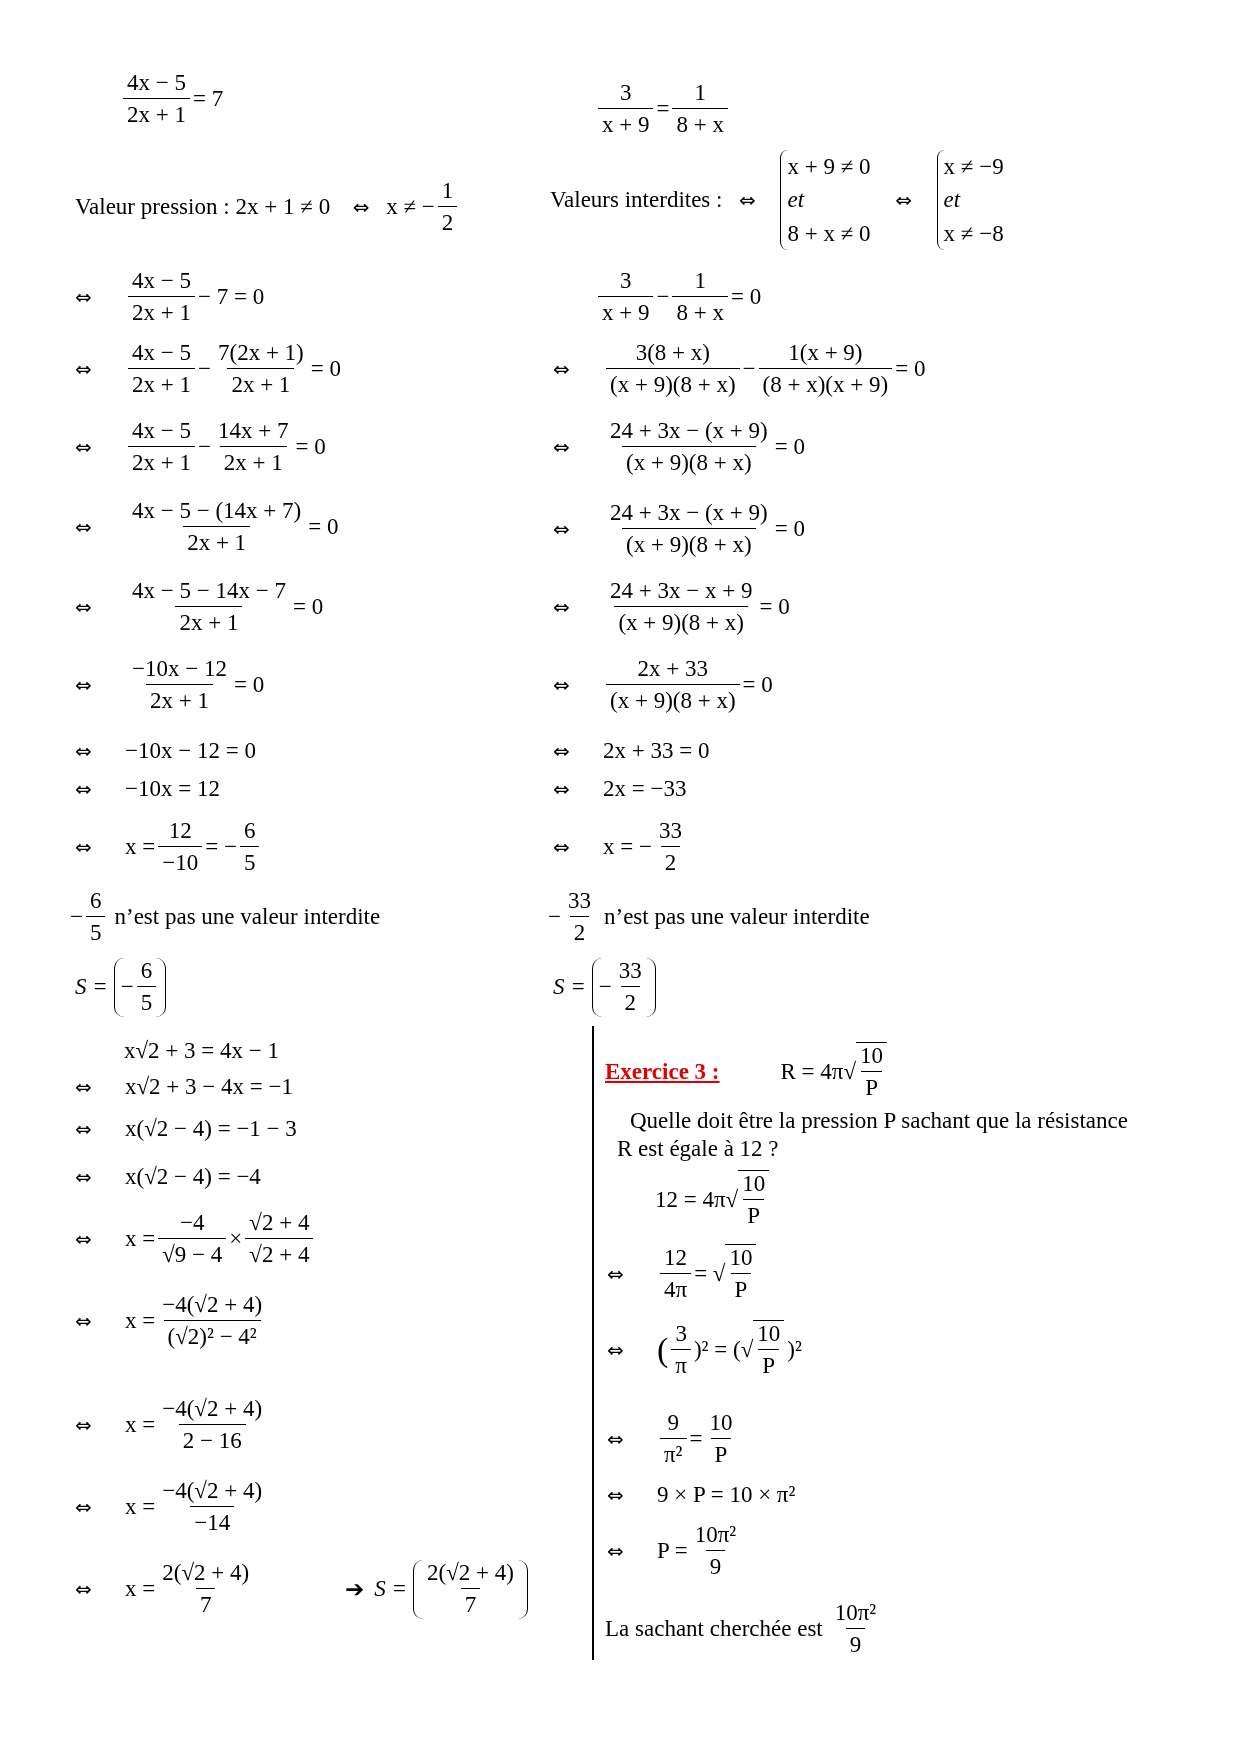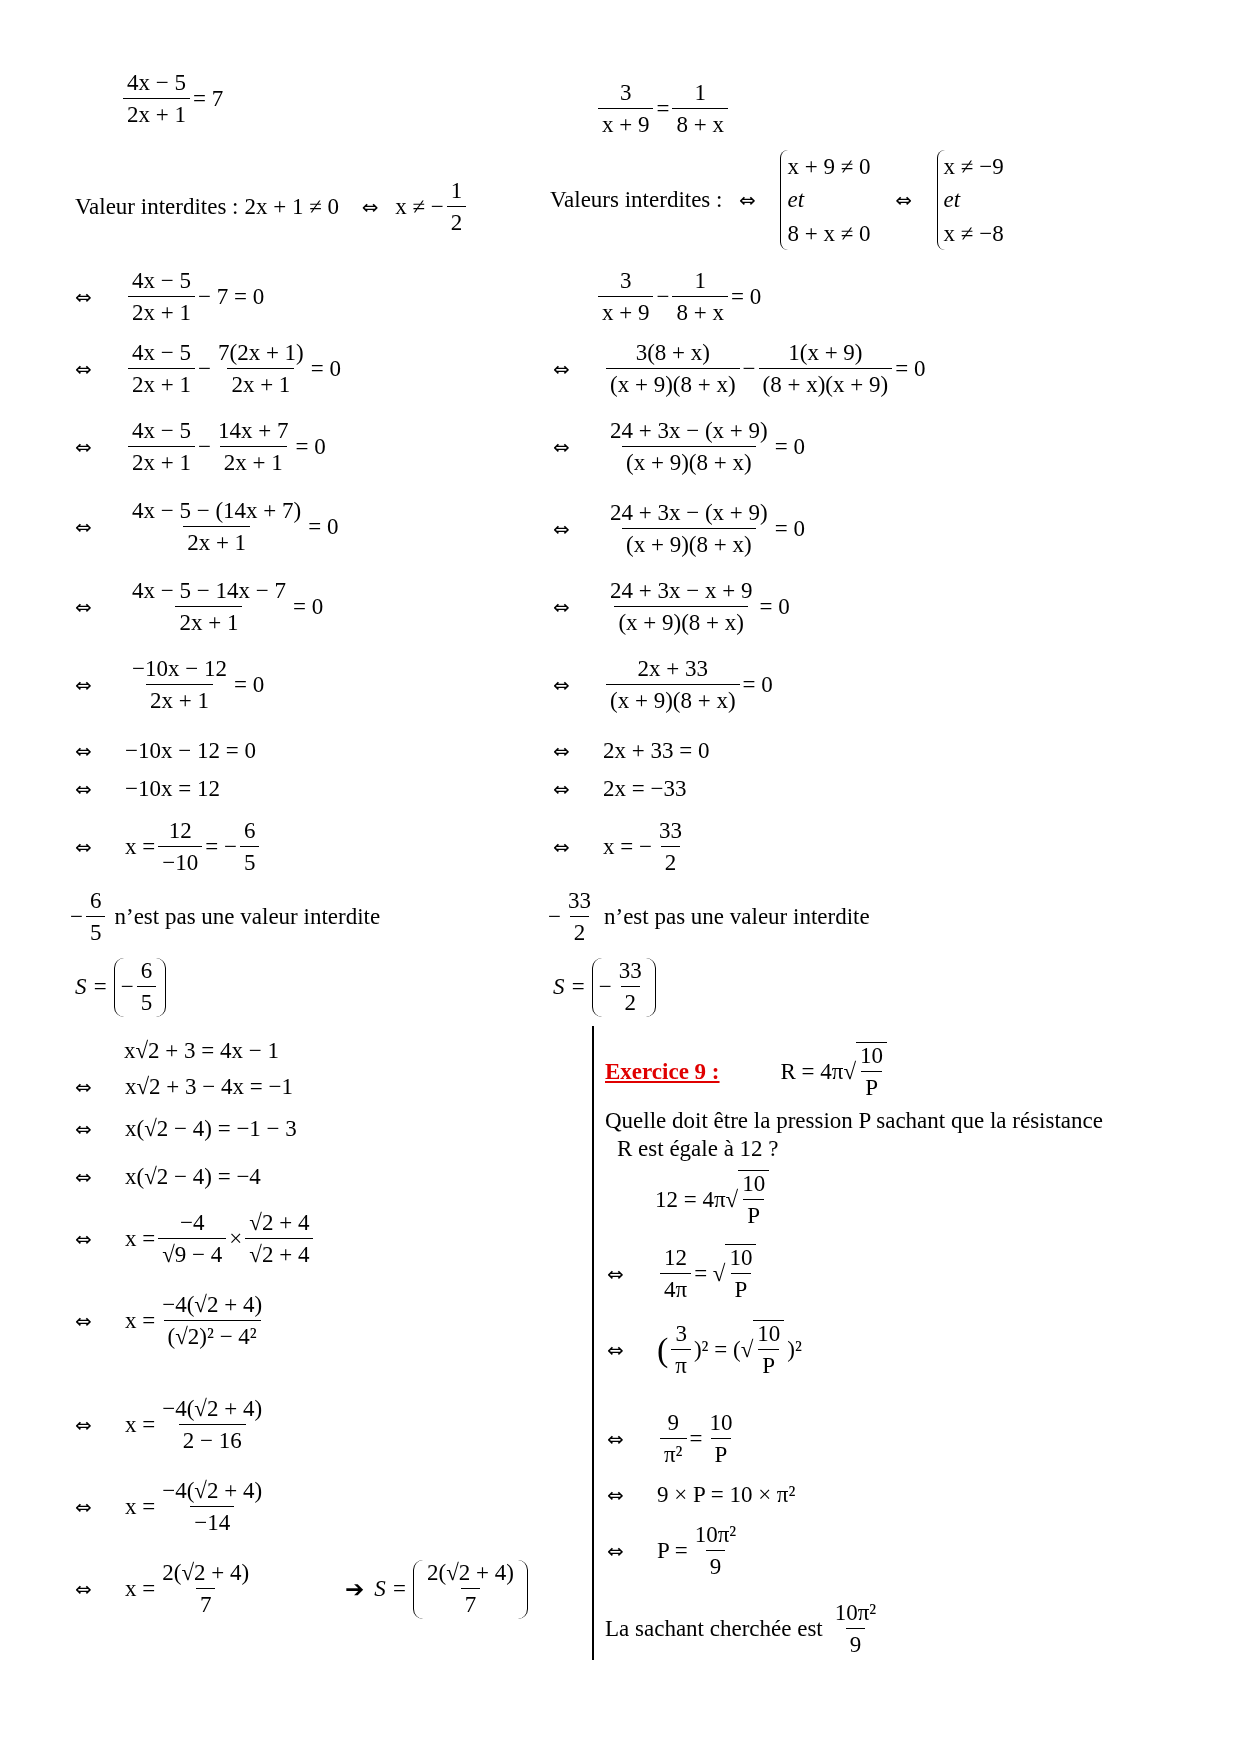--- a/index.html
+++ b/index.html
@@ -20,21 +20,21 @@
 <body>
 
 <div class="ln" style="left:120px;top:70px;">
   <span class="fr">
       <span class="n">4x − 5</span>
       <span class="d">2x + 1</span>
     </span>
   <span>= 7</span>
 </div>
 <div class="ln" style="left:75px;top:178px;">
-  <span>Valeur interdites :</span>
+  <span>Valeur pression :</span>
   <span class="txt">2x + 1 ≠ 0</span>
   <span class="iff" style="text-align:center">⇔</span>
   <span>x ≠ −</span>
   <span class="fr">
       <span class="n">1</span>
       <span class="d">2</span>
     </span>
 </div>
 
 <div class="ln" style="left:75px;top:268px;">
@@ -320,28 +320,28 @@
   <span class="set">
     <span class="fr">
         <span class="n">2(√2 + 4)</span>
         <span class="d">7</span>
       </span>
   </span>
 </div>
 
 <div class="vdiv"></div>
 <div class="ln" style="left:605px;top:1042px;">
-  <span class="ex">Exercice 9 :</span>
+  <span class="ex">Exercice 3 :</span>
   <span style="margin-left:61px">R = 4π√</span>
   <span class="fr" style="border-top:1.4px solid #000;margin-left:0">
       <span class="n">10</span>
       <span class="d">P</span>
     </span>
 </div>
-<div class="ln" style="left:605px;top:1108px;">
+<div class="ln" style="left:630px;top:1108px;">
   <span>Quelle doit être la pression P sachant que la résistance</span>
 </div>
 <div class="ln" style="left:605px;top:1136px;margin-left:12px;">
   <span>R est égale à 12 ?</span>
 </div>
 <div class="ln" style="left:655px;top:1170px;">
   <span>12 = 4π√</span>
   <span class="fr" style="border-top:1.4px solid #000;margin-left:0">
       <span class="n">10</span>
       <span class="d">P</span>

